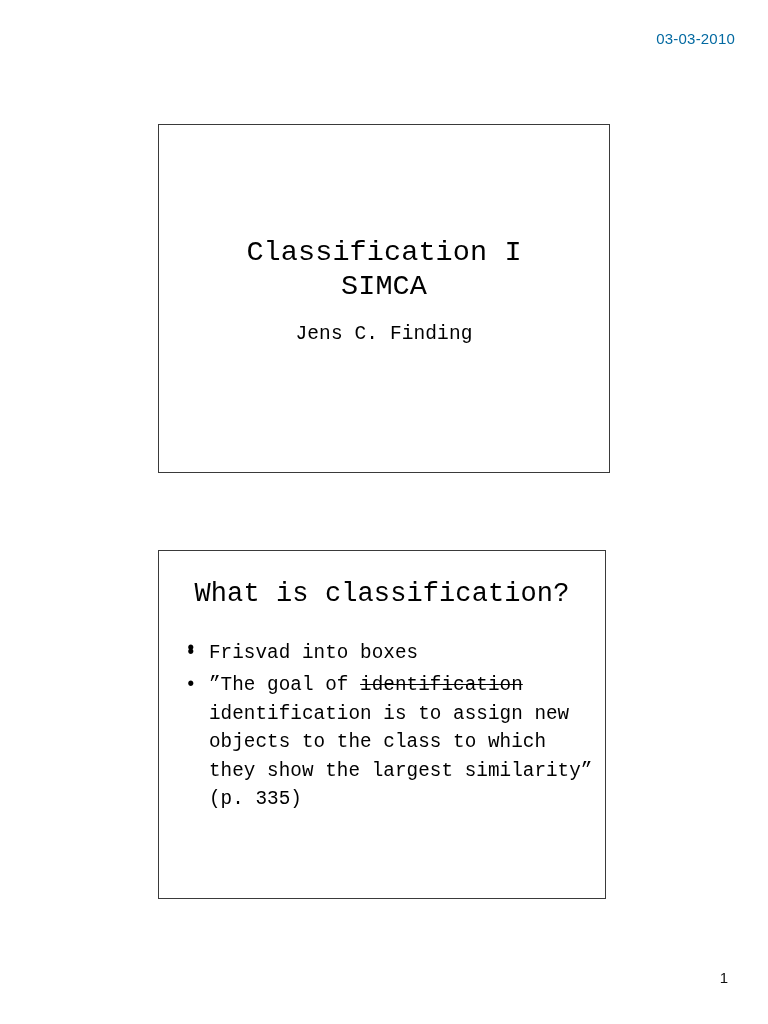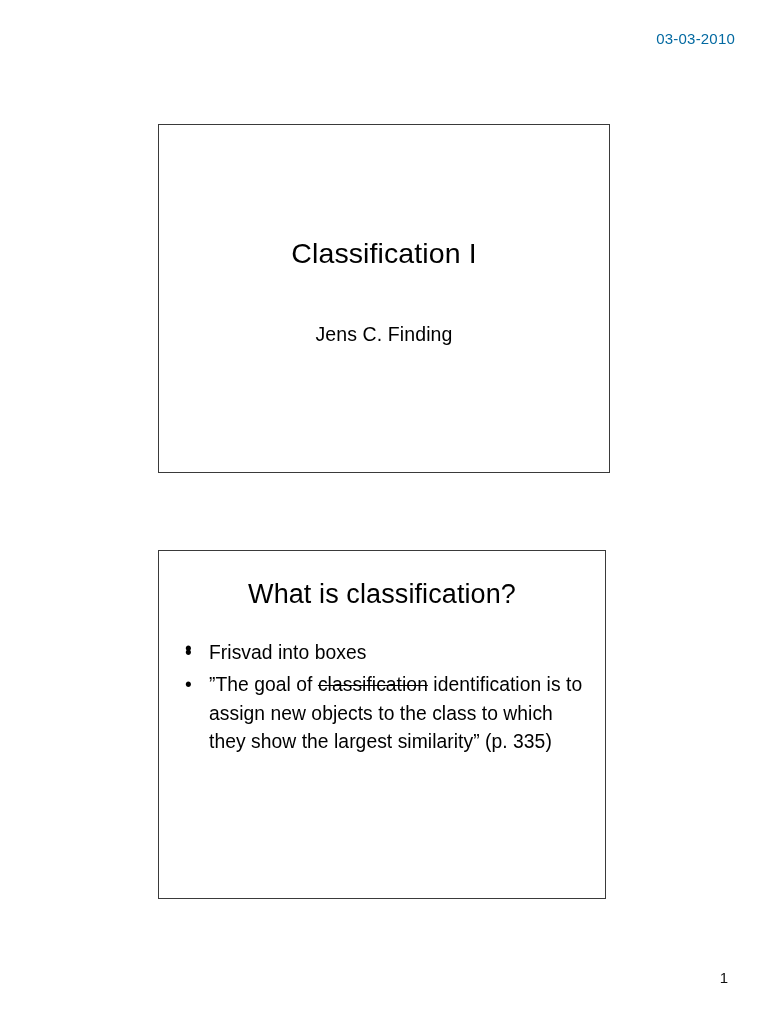--- a/index.html
+++ b/index.html
@@ -45,20 +45,21 @@
     color: #111;
   }
 
   
   .slide {
     position: absolute;
     left: 158px;
     box-sizing: border-box;
     background: #ffffff;
     border: 1.3px solid #3a3a3a;
+    font-family: Liberation Mono, monospace;
   }
   .slide-title-card {
     top: 124px;
     width: 452px;
     height: 349px;
   }
   .slide-content-card {
     top: 550px;
     width: 448px;
     height: 349px;
@@ -144,36 +145,37 @@
 </head>
 <body>
 
 <div class="page">
 
   <div class="doc-date">03-03-2010</div>
 
   <div class="slide slide-title-card">
     <div class="title-block">
       <h1 class="slide-title">Classification I</h1>
+      <h1 class="slide-subtitle">SIMCA</h1>
     </div>
     <div class="author-line">Jens C. Finding</div>
   </div>
 
   <div class="slide slide-content-card">
     <h2 class="content-heading">What is classification?</h2>
     <ul class="bullet-list">
       <li class="bullet-item">
         <span class="bullet-marker">•</span>
       </li>
       <li class="bullet-item">
         <span class="bullet-marker">•</span>
         <span class="bullet-text"><span>Frisvad into boxes</span></span>
       </li>
       <li class="bullet-item">
         <span class="bullet-marker">•</span>
-        <span class="bullet-text"><span>”The goal of </span><span class="strike">classification</span><span> identification is to assign new objects to the class to which they show the largest similarity” (p. 335)</span></span>
+        <span class="bullet-text"><span>”The goal of </span><span class="strike">identification</span><span> identification is to assign new objects to the class to which they show the largest similarity” (p. 335)</span></span>
       </li>
     </ul>
   </div>
 
   <div class="page-number">1</div>
 
 </div>
 
 </body></html>

